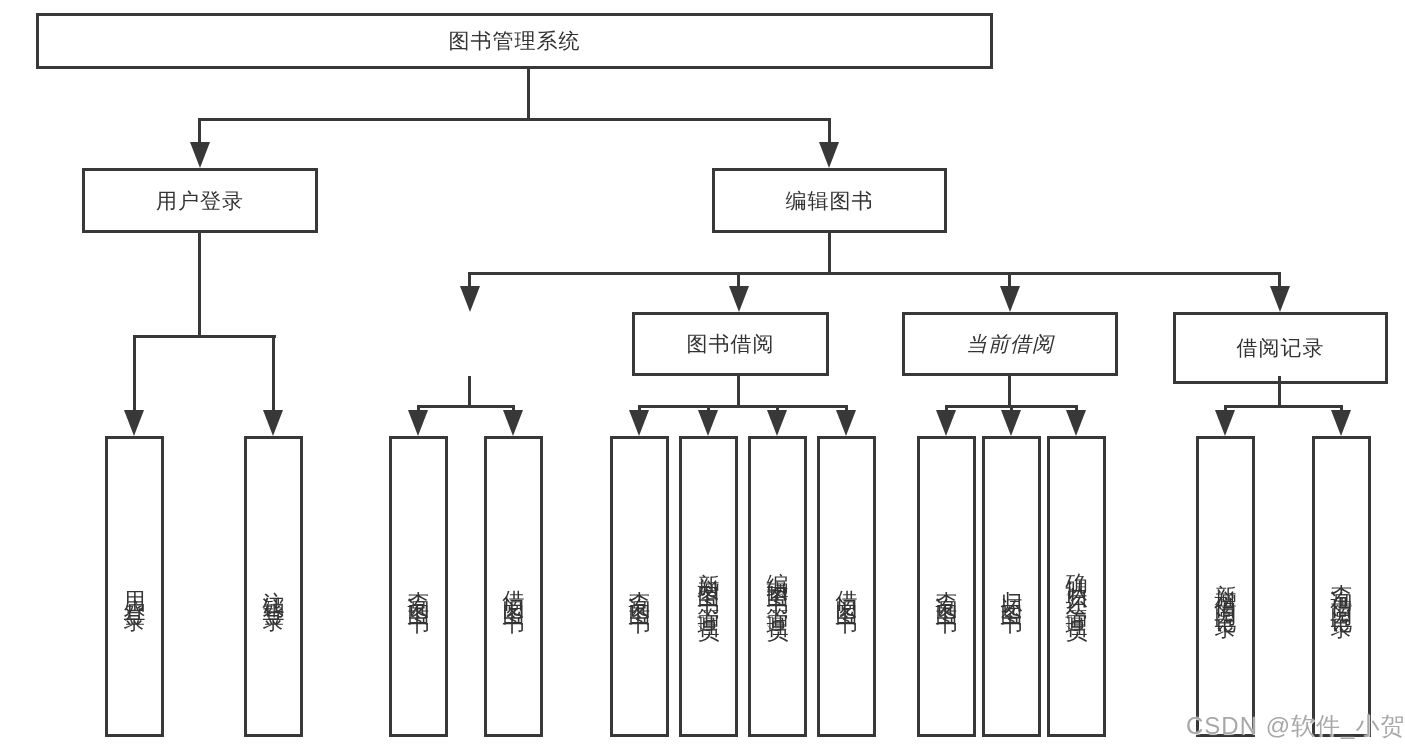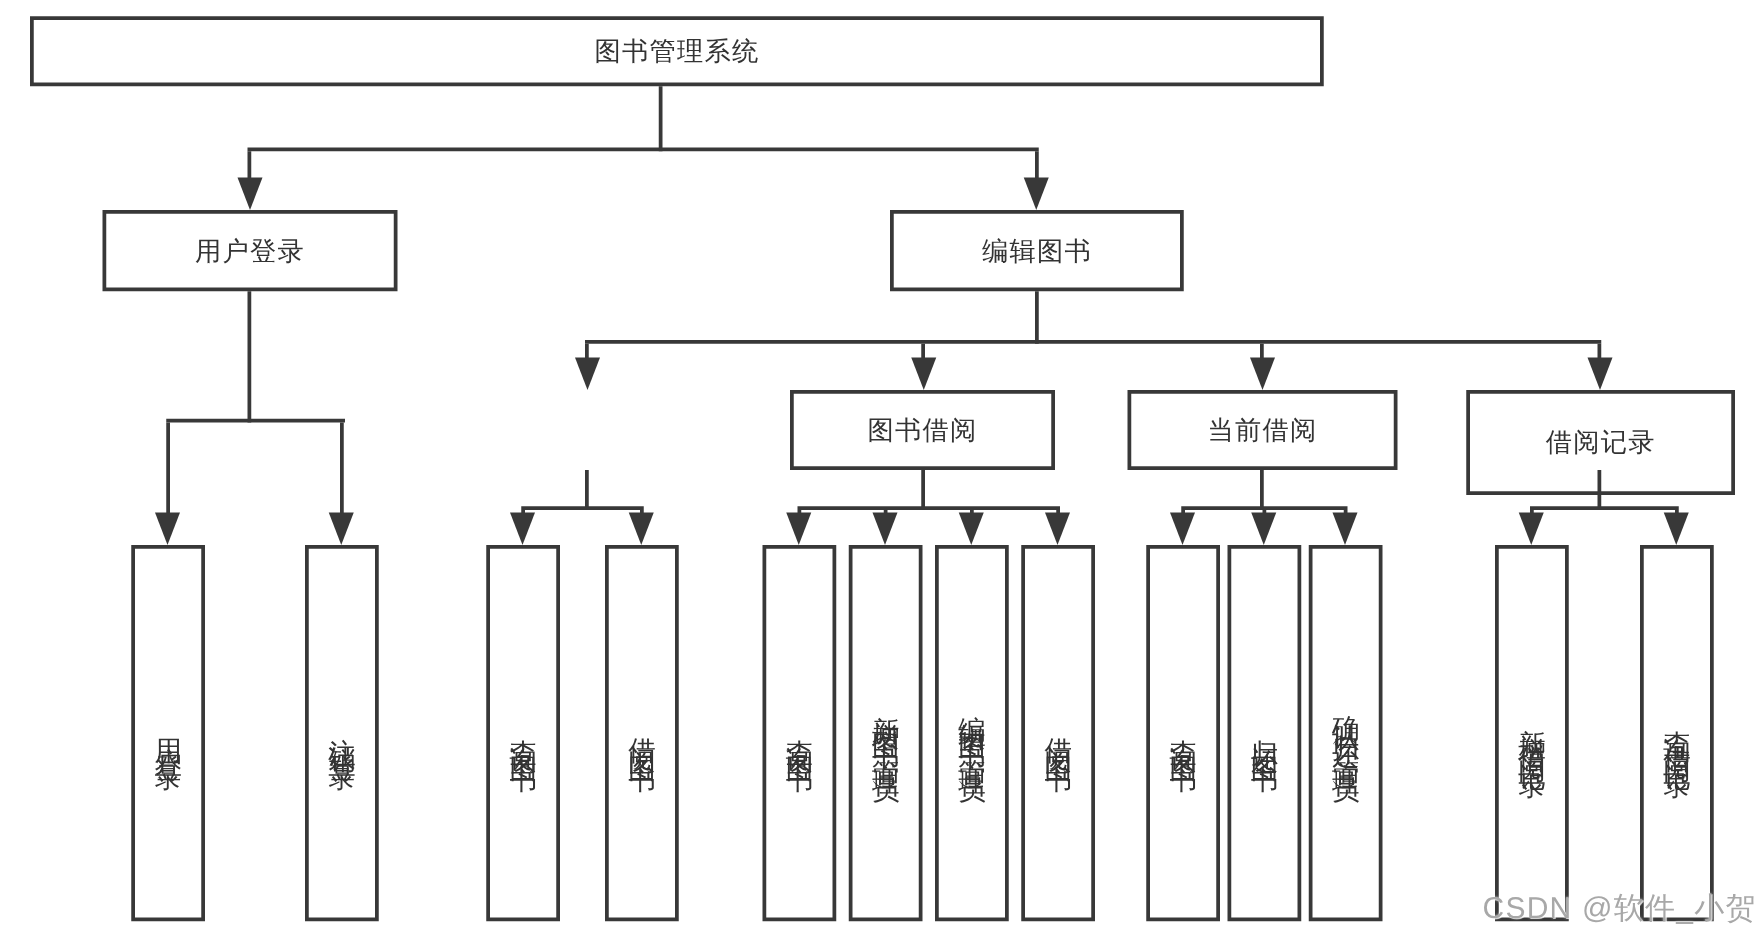--- a/index.html
+++ b/index.html
@@ -26,21 +26,21 @@
     position:absolute;left:1186px;top:710px;font-size:24px;color:#a8a8a8;
     text-shadow:0 0 2px rgba(255,255,255,0.9),1px 1px 0 rgba(255,255,255,0.7);
     white-space:nowrap;letter-spacing:1px;
   }
 </style>
 </head>
 <body>
 
 <div id="canvas">
 
-  <div class="box" style="left:24px;top:13px;width:1035px;height:56px;font-family:Liberation Mono, monospace;">图书管理系统</div>
+  <div class="box" style="left:36px;top:13px;width:957px;height:56px;font-family:Liberation Mono, monospace;">图书管理系统</div>
 
   <div class="line" style="left:527px;top:69px;width:3px;height:52px;"></div>
   <div class="line" style="left:198px;top:118px;width:633px;height:3px;"></div>
   <div class="line" style="left:198px;top:121px;width:3px;height:25px;"></div>
   <div class="arrow" style="left:190px;top:142px;"></div>
   <div class="line" style="left:828px;top:121px;width:3px;height:25px;"></div>
   <div class="arrow" style="left:819px;top:142px;"></div>
 
   <div class="box" style="left:82px;top:168px;width:236px;height:65px;">用户登录</div>
   <div class="box" style="left:712px;top:168px;width:235px;height:65px;">编辑图书</div>
@@ -56,23 +56,23 @@
   <div class="line" style="left:468px;top:272px;width:813px;height:3px;"></div>
   <div class="line" style="left:468px;top:275px;width:3px;height:13px;"></div>
   <div class="arrow" style="left:460px;top:286px;"></div>
   <div class="line" style="left:737px;top:275px;width:3px;height:13px;"></div>
   <div class="arrow" style="left:729px;top:286px;"></div>
   <div class="line" style="left:1008px;top:275px;width:3px;height:13px;"></div>
   <div class="arrow" style="left:1000px;top:286px;"></div>
   <div class="line" style="left:1278px;top:275px;width:3px;height:13px;"></div>
   <div class="arrow" style="left:1270px;top:286px;"></div>
 
-  <div class="box" style="left:632px;top:312px;width:212px;height:64px;text-align:center;">图书借阅</div>
-  <div class="box" style="left:902px;top:312px;width:216px;height:64px;">当前借阅</div>
-  <div class="box" style="left:1173px;top:312px;width:215px;height:84px;">借阅记录</div>
+  <div class="box" style="left:632px;top:312px;width:197px;height:64px;text-align:center;">图书借阅</div>
+  <div class="box" style="left:902px;top:312px;width:216px;height:64px;font-style:italic;">当前借阅</div>
+  <div class="box" style="left:1173px;top:312px;width:215px;height:72px;">借阅记录</div>
 
   <div class="line" style="left:468px;top:376px;width:3px;height:32px;"></div>
   <div class="line" style="left:417px;top:405px;width:98px;height:3px;"></div>
   <div class="line" style="left:417px;top:408px;width:3px;height:5px;"></div>
   <div class="arrow" style="left:408px;top:410px;"></div>
   <div class="line" style="left:512px;top:408px;width:3px;height:5px;"></div>
   <div class="arrow" style="left:503px;top:410px;"></div>
 
   <div class="line" style="left:737px;top:376px;width:3px;height:32px;"></div>
   <div class="line" style="left:638px;top:405px;width:210px;height:3px;"></div>

